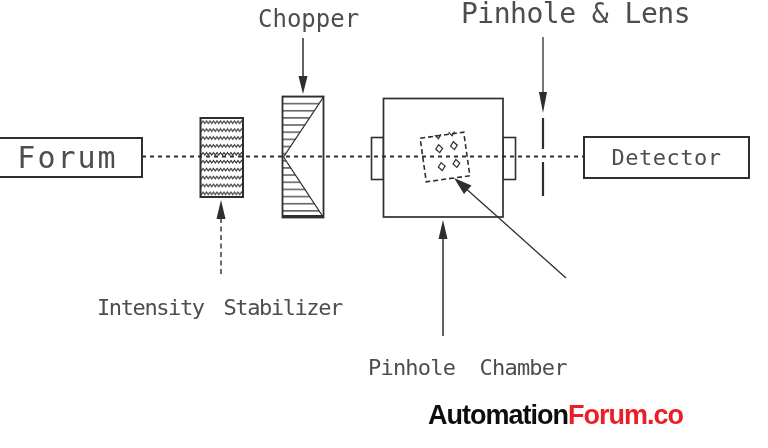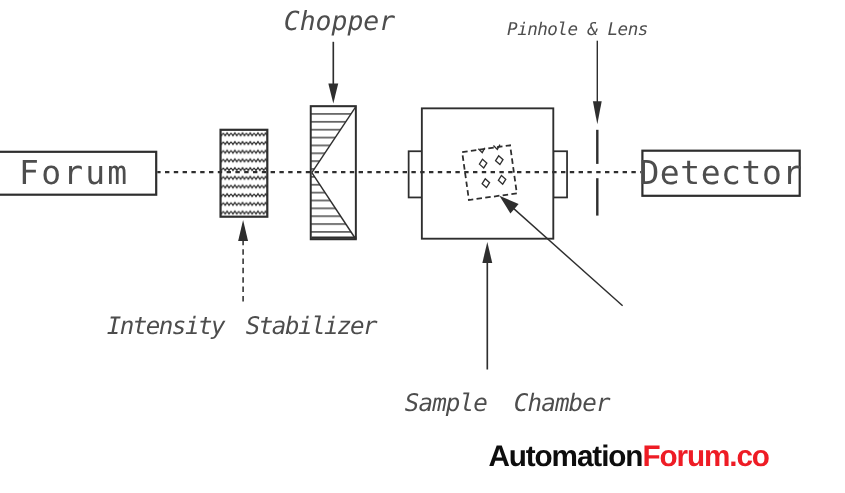--- a/index.html
+++ b/index.html
@@ -17,39 +17,38 @@
     overflow:hidden;
     font-family:"DejaVu Sans Mono", monospace;
   }
   svg{position:absolute;left:0;top:0;}
   .lbl{
     position:absolute;
     color:var(--label-text);
     font-family:"DejaVu Sans Mono", monospace;
     white-space:pre;
     line-height:1;
-    font-style:italic;
   }
   .lbl-chopper       {left:258px; top:7px;   font-size:24px; letter-spacing:0;}
-  .lbl-pinhole       {left:461px; top:19px;  font-size:16px; letter-spacing:-0.5px;}
-  .lbl-intensity     {left:97px;  top:287px; font-size:22px; letter-spacing:-1.4px; word-spacing:8px;}
+  .lbl-pinhole       {left:461px; top:0;  font-size:28px; letter-spacing:-0.5px;}
+  .lbl-intensity     {left:97px;  top:297px; font-size:22px; letter-spacing:-1.4px; word-spacing:8px;}
   .lbl-sample        {left:533px; top:277px; font-size:23px; letter-spacing:-0.5px;}
   .lbl-sample-chamber{left:368px; top:357px; font-size:22px; letter-spacing:-0.8px; word-spacing:12px;}
   .devicebox{
     position:absolute;
     border:2px solid var(--line);
     background:var(--background);
     display:flex;align-items:center;justify-content:center;
     color:var(--label-text);
     box-sizing:border-box;
   }
   .box-laser{left:-8px; top:137px; width:151px; height:41px; font-size:30px; letter-spacing:2px;}
-  .box-detector{left:583px; top:136px; width:145px; height:43px; font-size:30px; letter-spacing:0.5px;}
+  .box-detector{left:583px; top:136px; width:167px; height:43px; font-size:22px; letter-spacing:0.5px;}
   .branding{
-    position:absolute;left:444px;top:400px;
+    position:absolute;left:428px;top:400px;
     font-family:"Liberation Sans", sans-serif;
     font-weight:bold;font-size:27px;letter-spacing:-1px;
     white-space:nowrap;
   }
   .brand-primary{color:var(--brand-primary);}
   .brand-accent{color:var(--brand-accent);}
   .sline{stroke:var(--line);fill:none;}
   .sfill{fill:var(--line);stroke:none;}
   .swhite{fill:var(--background);}
 </style>
@@ -131,19 +130,19 @@
   <div class="devicebox box-laser">
     <span>Forum</span>
   </div>
   <div class="devicebox box-detector">
     <span>Detector</span>
   </div>
 
   <div class="lbl lbl-chopper">Chopper</div>
   <div class="lbl lbl-pinhole">Pinhole &amp; Lens</div>
   <div class="lbl lbl-intensity">Intensity Stabilizer</div>
-  <div class="lbl lbl-sample-chamber">Sample Chamber</div>
+  <div class="lbl lbl-sample-chamber">Pinhole Chamber</div>
 
   <div class="branding">
     <span class="brand-primary">Automation</span><span class="brand-accent">Forum.co</span>
   </div>
 
 </div>
 
 </body></html>

